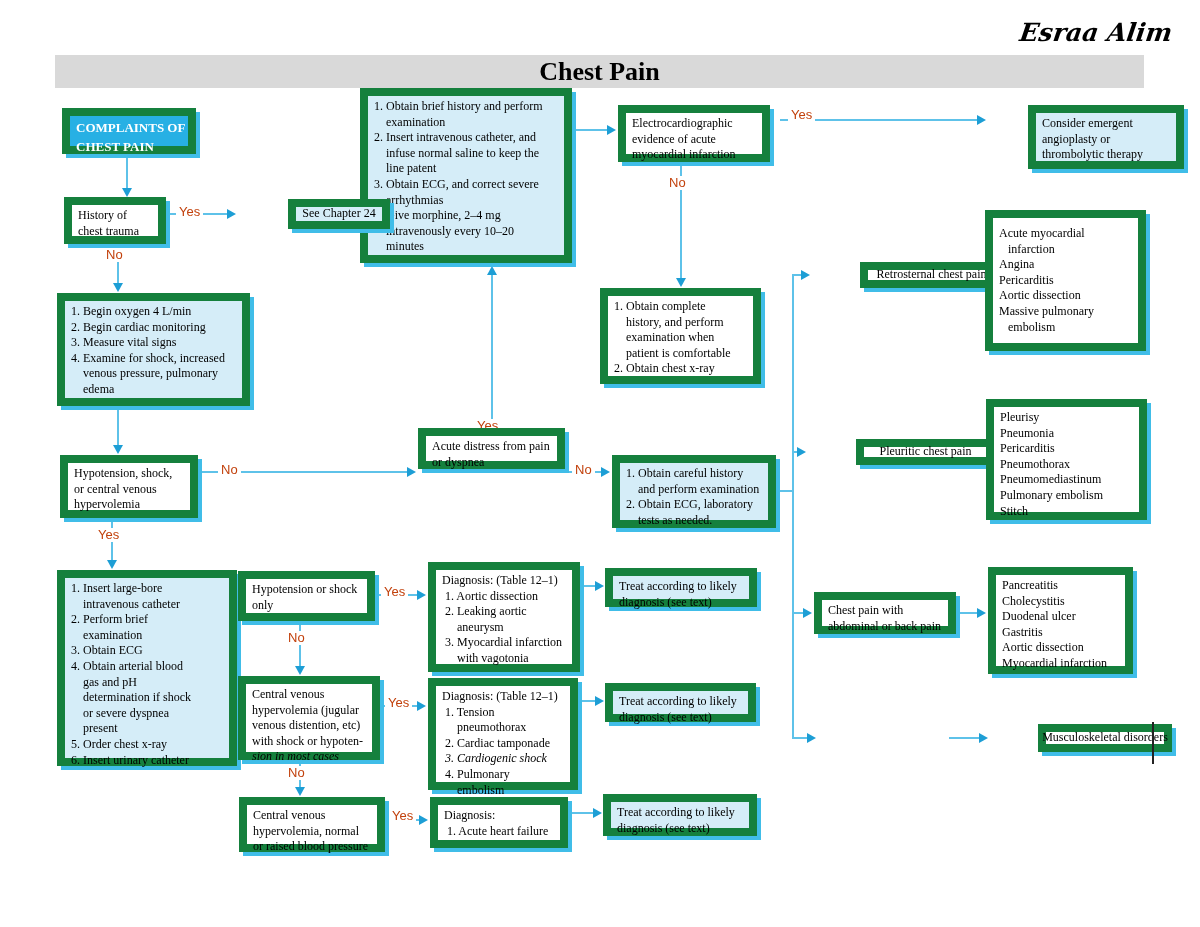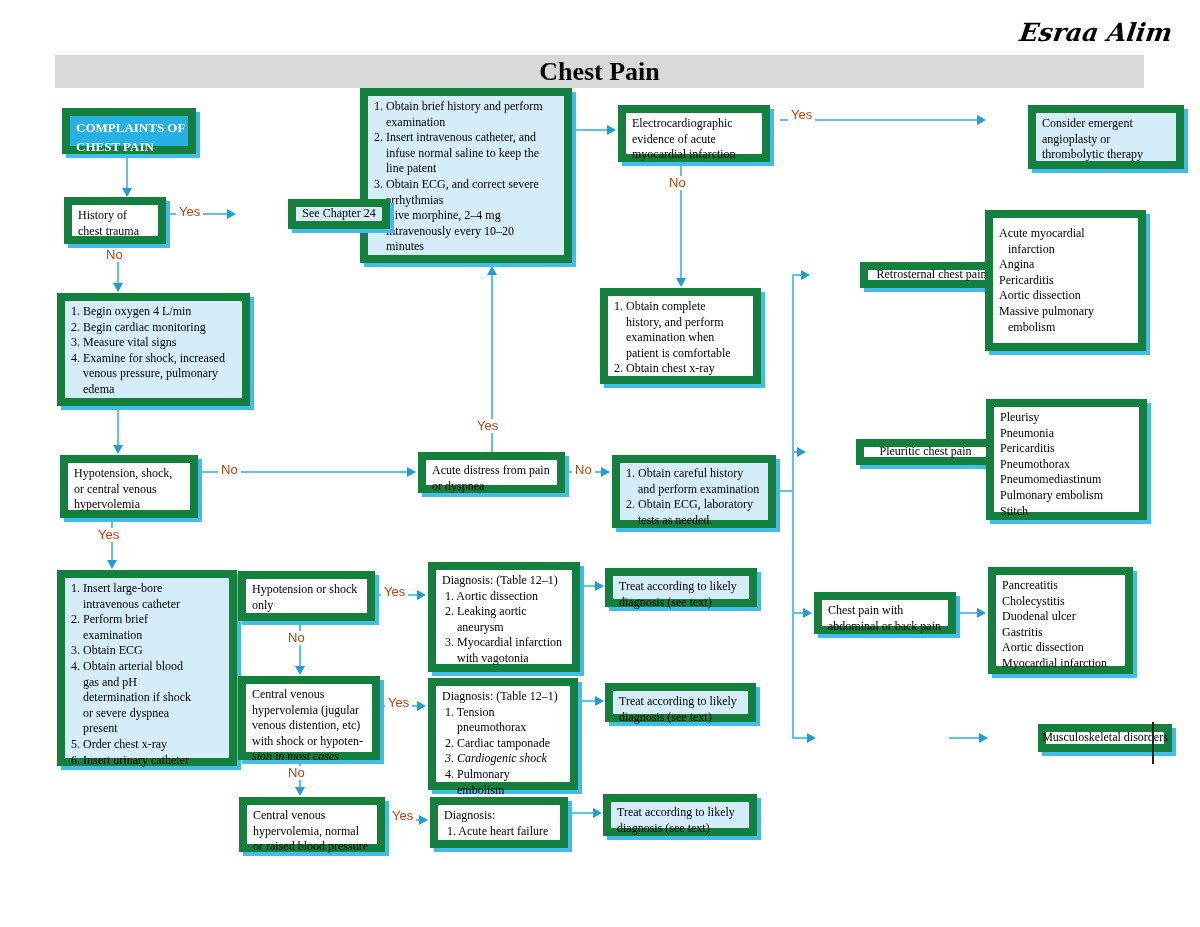--- a/index.html
+++ b/index.html
@@ -194,21 +194,21 @@
 Pulmonary embolism
 Stitch</div>
     </div>
 
   <div class="box" style="left:60px;top:455px;width:138px;height:63px">
     <div class="txt">Hypotension, shock,
 or central venous
 hypervolemia</div>
     </div>
 
-  <div class="box" style="left:418px;top:452px;width:147px;height:41px">
+  <div class="box" style="left:418px;top:428px;width:147px;height:41px">
     <div class="txt">Acute distress from pain
 or dyspnea</div>
     </div>
 
   <div class="box fill-blue" style="left:612px;top:455px;width:164px;height:73px">
     <div class="txt">1. Obtain careful history
     and perform examination
 2. Obtain ECG, laboratory
     tests as needed.</div>
     </div>

